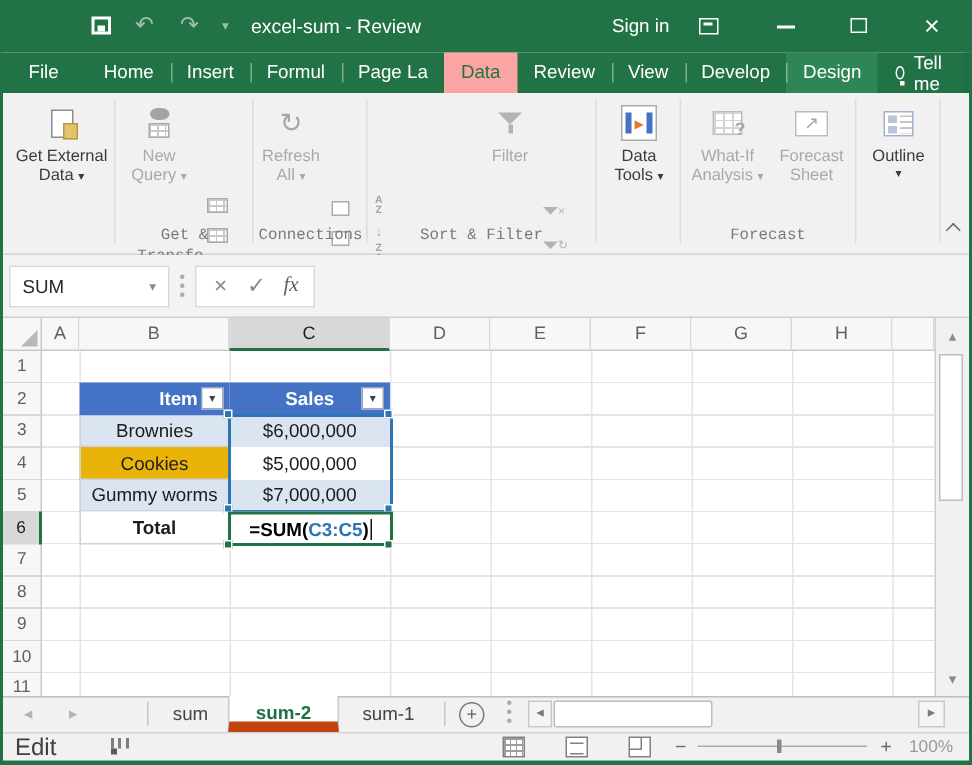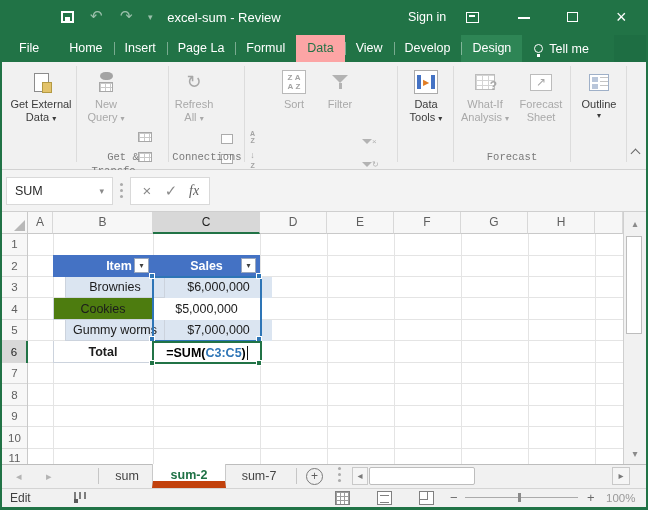--- a/index.html
+++ b/index.html
@@ -98,21 +98,21 @@
         linear-gradient(#e4e4e4,#e4e4e4),linear-gradient(#e4e4e4,#e4e4e4),linear-gradient(#e4e4e4,#e4e4e4),
         linear-gradient(#e4e4e4,#e4e4e4),linear-gradient(#e4e4e4,#e4e4e4),linear-gradient(#e4e4e4,#e4e4e4),
         linear-gradient(#e4e4e4,#e4e4e4),linear-gradient(#e4e4e4,#e4e4e4);
       background-size:100% 100%,1px 100%,1px 100%,1px 100%,1px 100%,1px 100%,1px 100%,1px 100%,1px 100%;
       background-position:0 0,25px 0,125px 0,232px 0,299px 0,366px 0,433px 0,500px 0,567px 0;
       background-repeat:no-repeat; }
 
   
   .thead { background:#4472c4; color:#fff; font-weight:bold; font-size:12.5px; text-align:center; }
   .tcell { font-size:12.5px; color:#1c1c1c; text-align:center; }
-  .band { background:#dbe5f1;margin-left:12px; }
+  .band { background:#dbe5f1; }
   .bcol { border-left:1px solid #ccd3dd; border-right:1px solid #ccd3dd; border-bottom:1px solid #ccd3dd; }
   .filterbtn { width:15px; height:15px; background:#fff; border:1px solid #9aa7bd; font-size:8px; color:#3f3f3f; text-align:center; line-height:13px; }
   .rangebox { border:2px solid #2e75b6; }
   .handle { width:6px; height:6px; background:#2e75b6; border:1px solid #fff; }
   .ghandle { width:6px; height:6px; background:#217346; border:1px solid #fff; }
   .editcell { border:2px solid #217346; background:#fff; display:flex; align-items:center; justify-content:center; font-size:12.5px; font-weight:bold; }
   .refblue { color:#2e75b6; }
   .caret-line { display:inline-block; width:1px; height:14px; background:#111; margin-left:1px; vertical-align:middle; }
 
   
@@ -125,21 +125,21 @@
   .navarrow { color:#b3b3b3; font-size:11px; line-height:24px; }
   .tdiv { width:1px; height:16px; background:#c6c6c6; top:468px; }
   .stab { font-size:12.5px; color:#444; line-height:23px; text-align:center; }
   .stab.active { background:#fff; color:#1e7145; font-weight:bold; border-left:1px solid #c9c9c9; border-right:1px solid #c9c9c9; border-bottom:7px solid #c2410c; }
   .plus-circle { width:17px; height:17px; border:1px solid #7a7a7a; border-radius:50%; color:#5f5f5f; font-size:12px; line-height:15px; text-align:center; }
   .hthumb { background:#fff; border:1px solid #bdbdbd; border-radius:2px; }
   .hbtn { background:#f5f5f5; border:1px solid #c9c9c9; color:#7a7a7a; font-size:10px; text-align:center; line-height:16px; }
 
   
   .statusbar { left:2px; top:488px; width:644px; height:19px; background:#f1f1f1; border-top:1px solid #d4d4d4; }
-  .sbtext { font-size:12px; color:#3f3f3f; line-height:19px; }
+  .sbtext { font-size:16px; color:#3f3f3f; line-height:19px; }
   .macro-ic { width:12px; height:11px; position:relative;
       background:repeating-linear-gradient(to right,#7d7d7d 0 2px,transparent 2px 5px) 0 0/12px 7px no-repeat; }
   .macro-ic::after { content:""; position:absolute; left:0; bottom:0; width:4px; height:4px; background:#5a5a5a; }
   .view-ic { width:15px; height:14px; border:1px solid #808080; background:#fff; }
   .view-ic.grid { background:repeating-linear-gradient(to bottom,#9d9d9d 0 1px,transparent 1px 4px),
       repeating-linear-gradient(to right,#9d9d9d 0 1px,transparent 1px 4px),#fff; }
   .view-ic.pl::after { content:""; display:block; margin:3px 2px; height:6px; border-top:1px solid #808080; border-bottom:1px solid #808080; }
   .view-ic.pb::after { content:""; display:block; margin:0; width:7px; height:7px; border-right:1px solid #808080; border-bottom:1px solid #808080; }
   .zoomtrack { height:1px; background:#ababab; }
   .zoomthumb { width:3px; height:9px; background:#8a8a8a; }
@@ -174,23 +174,24 @@
     <div class="abs" style="left:567px;top:12px;">
         <div class="winbox"></div>
       </div>
     <div class="abs closex" style="left:616px;top:8px;">×</div>
   </div>
 
   <div class="abs tabstrip">
     <div class="rtab">File</div>
     <div class="rtab" style="margin-left:8px;">Home</div>
     <div class="rtab sep">Insert</div>
+    <div class="rtab sep">Formul</div>
     <div class="rtab sep">Page La</div>
-    <div class="rtab sep">Formul</div>
     <div class="rtab active">Data</div>
+    <div class="rtab">Review</div>
     <div class="rtab sep">View</div>
     <div class="rtab sep">Develop</div>
     <div class="rtab sep contextual">Design</div>
     <div class="tellme">
       <span class="bulb"></span>
       <span>Tell me</span>
     </div>
     <div class="sharewrap">
       
       
@@ -231,38 +232,33 @@
     <div class="abs conn-ic" style="left:219px;top:112px;"></div>
     <div class="abs glabel" style="left:168px;width:74px;">Connections</div>
     <div class="abs gdiv" style="left:242px;"></div>
 
     <div class="abs" style="left:248px;top:68px;text-align:center;">
       <div class="azword">A<br>Z</div><span class="dn">↓</span>
     </div>
     <div class="abs" style="left:248px;top:100px;text-align:center;">
       <div class="azword">Z<br>A</div><span class="dn">↓</span>
     </div>
-    <div class="abs rbtn dis" style="left:272px;width:40px;">
-      <div class="ric">
-          <div class="sort-box">Z&nbsp;A<br>A&nbsp;Z</div>
-        </div>
-      <span>Sort</span>
-    </div>
     <div class="abs rbtn dis" style="left:318px;width:40px;">
       <div class="ric">
           <div>
             <div class="funnel-tri"></div>
             <div class="funnel-stem"></div>
           </div>
         </div>
       <span>Filter</span>
     </div>
     <div class="abs" style="left:360px;top:68px;"><span class="sfun-tri"></span><span class="sfun-x">×</span></div>
     <div class="abs" style="left:360px;top:91px;"><span class="sfun-tri"></span><span class="sfun-x">↻</span></div>
     <div class="abs" style="left:360px;top:114px;"><span class="sfun-tri"></span><span class="sfun-x">/</span></div>
+    <div class="abs glabel" style="left:244px;width:150px;">Sort &amp; Filter</div>
     <div class="abs gdiv" style="left:395px;"></div>
 
     <div class="abs rbtn en car" style="left:399px;width:50px;">
       <div class="ric">
         <div class="dt-box">
             <span class="dt-bar1"></span>
             <span class="dt-arrow">▶</span>
             <span class="dt-bar2"></span>
           </div>
       </div>
@@ -338,21 +334,21 @@
   </div>
 
   <div class="abs gridbg"></div>
 
   <div class="abs thead" style="left:53px;top:255px;width:100px;height:22px;line-height:22px;padding-left:32px;">Item</div>
   <div class="abs thead" style="left:153px;top:255px;width:107px;height:22px;line-height:22px;">Sales</div>
   <div class="abs filterbtn" style="left:134px;top:258px;">▾</div>
   <div class="abs filterbtn" style="left:241px;top:258px;">▾</div>
 
   <div class="abs tcell band bcol" style="left:53px;top:277px;width:100px;height:21px;line-height:21px;">Brownies</div>
-  <div class="abs tcell bcol" style="left:53px;top:298px;width:100px;height:22px;line-height:22px;background:#4d7c0f;">Cookies</div>
+  <div class="abs tcell bcol" style="left:53px;top:298px;width:100px;height:22px;line-height:22px;background:#eab308;">Cookies</div>
   <div class="abs tcell band bcol" style="left:53px;top:320px;width:100px;height:21px;line-height:21px;">Gummy worms</div>
   <div class="abs tcell bcol" style="left:53px;top:341px;width:100px;height:22px;line-height:22px;background:#fff;font-weight:bold;">Total</div>
 
   <div class="abs tcell band" style="left:153px;top:277px;width:107px;height:21px;line-height:21px;">$6,000,000</div>
   <div class="abs tcell" style="left:153px;top:298px;width:107px;height:22px;line-height:22px;background:#fff;">$5,000,000</div>
   <div class="abs tcell band" style="left:153px;top:320px;width:107px;height:21px;line-height:21px;">$7,000,000</div>
 
   <div class="abs rangebox" style="left:152px;top:276px;width:110px;height:66px;"></div>
   <div class="abs handle" style="left:149px;top:273px;"></div>
   <div class="abs handle" style="left:256px;top:273px;"></div>
@@ -373,21 +369,21 @@
     <div class="scroll-arrow" style="position:absolute;bottom:5px;left:0;right:0;">▾</div>
   </div>
   <div class="abs vthumb"></div>
 
   <div class="abs sheetbar"></div>
   <div class="abs navarrow" style="left:16px;top:464px;">◂</div>
   <div class="abs navarrow" style="left:46px;top:464px;">▸</div>
   <div class="abs tdiv" style="left:98px;"></div>
   <div class="abs stab" style="left:104px;top:465px;width:46px;">sum</div>
   <div class="abs stab active" style="left:152px;top:464px;width:74px;height:24px;">sum-2</div>
-  <div class="abs stab" style="left:228px;top:465px;width:62px;">sum-7</div>
+  <div class="abs stab" style="left:228px;top:465px;width:62px;">sum-1</div>
   <div class="abs tdiv" style="left:296px;"></div>
   <div class="abs plus-circle" style="left:306px;top:468px;">+</div>
   <div class="abs vdots" style="left:338px;top:473px;"></div>
   <div class="abs hbtn" style="left:352px;top:467px;width:16px;height:18px;">◂</div>
   <div class="abs hthumb" style="left:369px;top:467px;width:106px;height:18px;"></div>
   <div class="abs hbtn" style="left:612px;top:467px;width:18px;height:18px;">▸</div>
 
   <div class="abs statusbar"></div>
   <div class="abs sbtext" style="left:10px;top:489px;">Edit</div>
   <div class="abs" style="left:74px;top:492px;">

